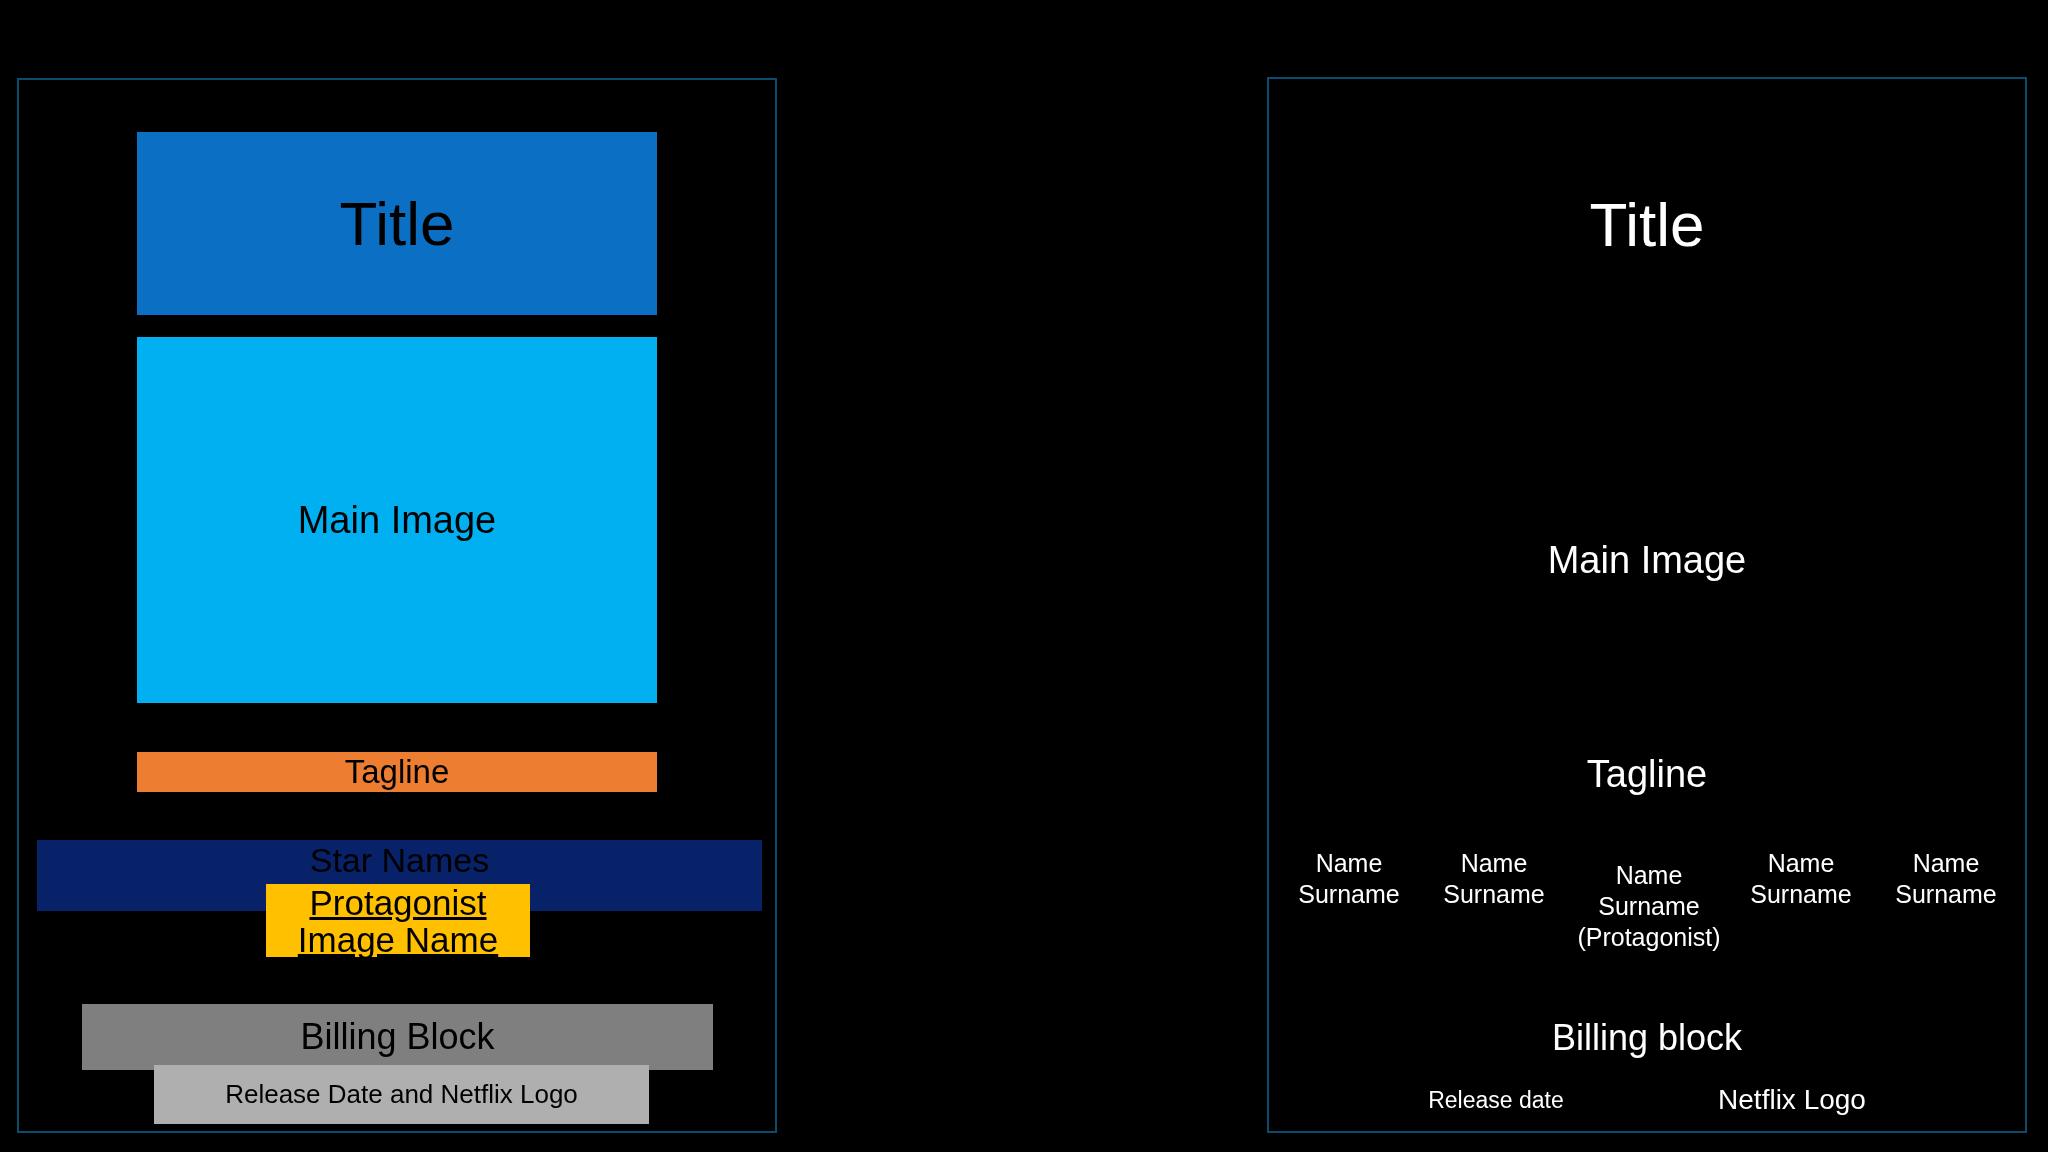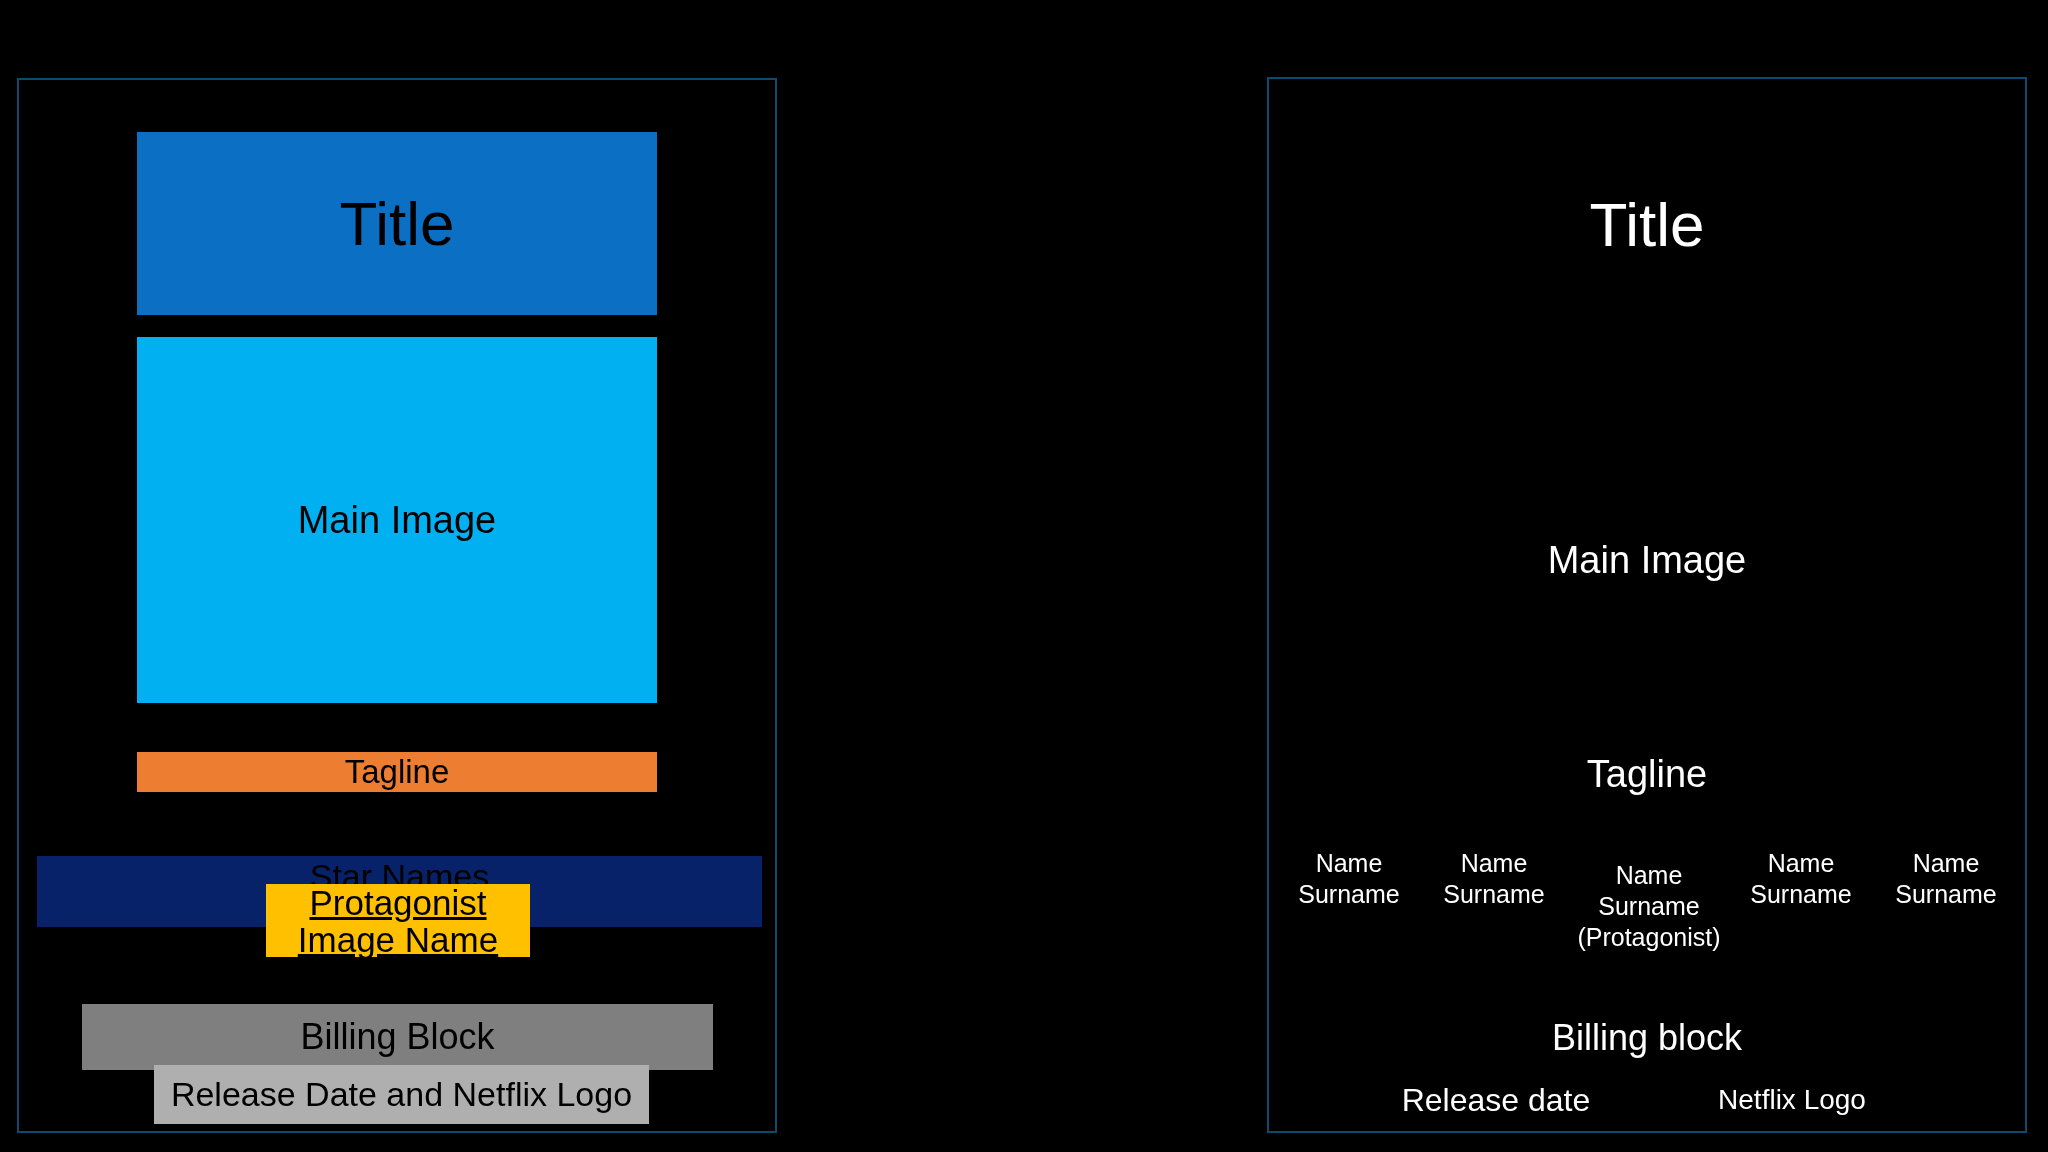--- a/index.html
+++ b/index.html
@@ -42,45 +42,45 @@
     align-items: center;
     justify-content: center;
     color: #000000;
     text-align: center;
   }
   
   .blk-title      { left: 118px; top: 52px;  width: 520px; height: 183px; font-size: 62px; }
   .blk-mainimage  { left: 118px; top: 257px; width: 520px; height: 366px; font-size: 38px; }
   .blk-tagline    { left: 118px; top: 672px; width: 520px; height: 40px;  font-size: 33px; }
   .blk-starnames  { left: 18px;  top: 760px; width: 725px; height: 71px;
-                    font-size: 34px; align-items: flex-start; line-height: 40px; z-index: 1; margin-top: 16px; }
+                    font-size: 34px; align-items: flex-start; line-height: 40px; z-index: 1; }
   .blk-protagonist{ left: 247px; top: 804px; width: 264px; height: 73px;
                     font-size: 35px; line-height: 37px; z-index: 2;
                     flex-direction: column; overflow: hidden; }
   .blk-billing    { left: 63px;  top: 924px; width: 631px; height: 66px; font-size: 36px; z-index: 1; }
-  .blk-release    { left: 135px; top: 985px; width: 495px; height: 59px; font-size: 34px; z-index: 2; }
+  .blk-release    { left: 135px; top: 985px; width: 495px; height: 59px; font-size: 26px; z-index: 2; }
 
   
   .rtext {
     position: absolute;
     color: #ffffff;
     text-align: center;
   }
   .r-title     { left: 0; top: 110px; width: 756px; font-size: 62px; line-height: 72px; }
   .r-mainimage { left: 0; top: 458px; width: 756px; font-size: 38px; line-height: 46px; }
   .r-tagline   { left: 0; top: 672px; width: 756px; font-size: 38px; line-height: 46px; }
   .name-col    { position: absolute; width: 200px; color: #ffffff;
                  font-size: 25px; line-height: 31px; text-align: center; }
   .name-col.c0 { left: -20px; top: 769px; }
   .name-col.c1 { left: 125px; top: 769px; }
   .name-col.c2 { left: 280px; top: 781px; }
   .name-col.c3 { left: 432px; top: 769px; }
   .name-col.c4 { left: 577px; top: 769px; }
   .r-billing   { left: 0; top: 937px; width: 756px; font-size: 36px; line-height: 44px; }
-  .r-release   { left: 107px; top: 999px; width: 240px; font-size: 32px; line-height: 44px; }
+  .r-release   { left: 107px; top: 999px; width: 240px; font-size: 23px; line-height: 44px; }
   .r-netflix   { left: 403px; top: 999px; width: 240px; font-size: 28px; line-height: 44px; }
 </style>
 </head>
 <body>
 
 <div class="canvas">
 
 
   <div class="panel left">
 

